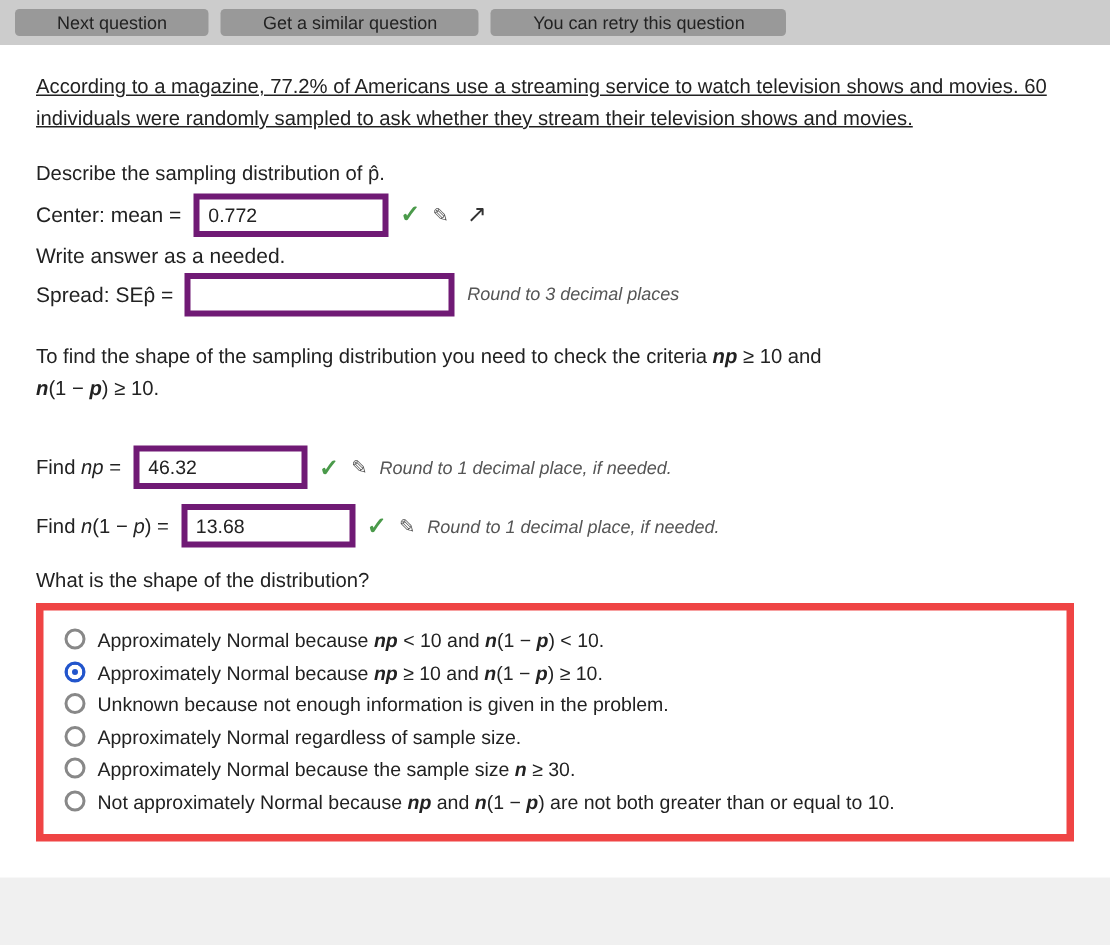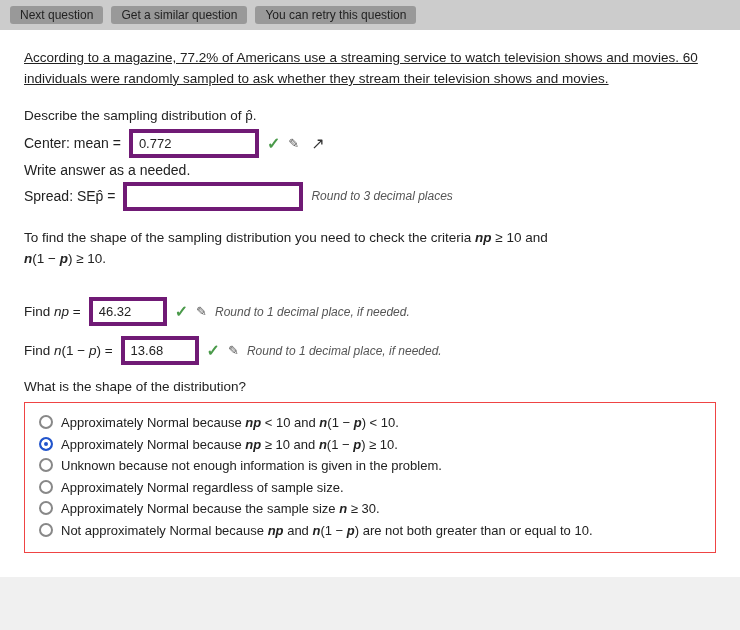--- a/index.html
+++ b/index.html
@@ -15,21 +15,21 @@
       background: #ccc;
       height: 30px;
       display: flex;
       align-items: center;
       padding: 0 10px;
       gap: 8px;
     }
     .top-bar-btn {
       background: #999;
       border: none;
-      padding: 2px 10px;
+      padding: 2px 28px;
       font-size: 12px;
       border-radius: 3px;
       cursor: pointer;
       color: #222;
     }
     .main-content {
       background: #fff;
       margin: 0;
       padding: 18px 24px 24px 24px;
     }
@@ -90,31 +90,31 @@
       font-weight: bold;
     }
     .find-row {
       display: flex;
       align-items: center;
       gap: 8px;
       margin-bottom: 10px;
       font-size: 13.5px;
     }
     .find-row .input-box {
-      width: 78px;
+      width: 116px;
     }
     .shape-section {
       margin-top: 14px;
     }
     .shape-label {
       font-size: 13.5px;
       margin-bottom: 8px;
     }
     .options-box {
-      border: 1px solid #ef4444;
+      border: 5px solid #ef4444;
       padding: 10px 14px;
       font-size: 13px;
       line-height: 1.7;
       background: #fff;
     }
     .option-row {
       display: flex;
       align-items: flex-start;
       gap: 8px;
       margin-bottom: 2px;

